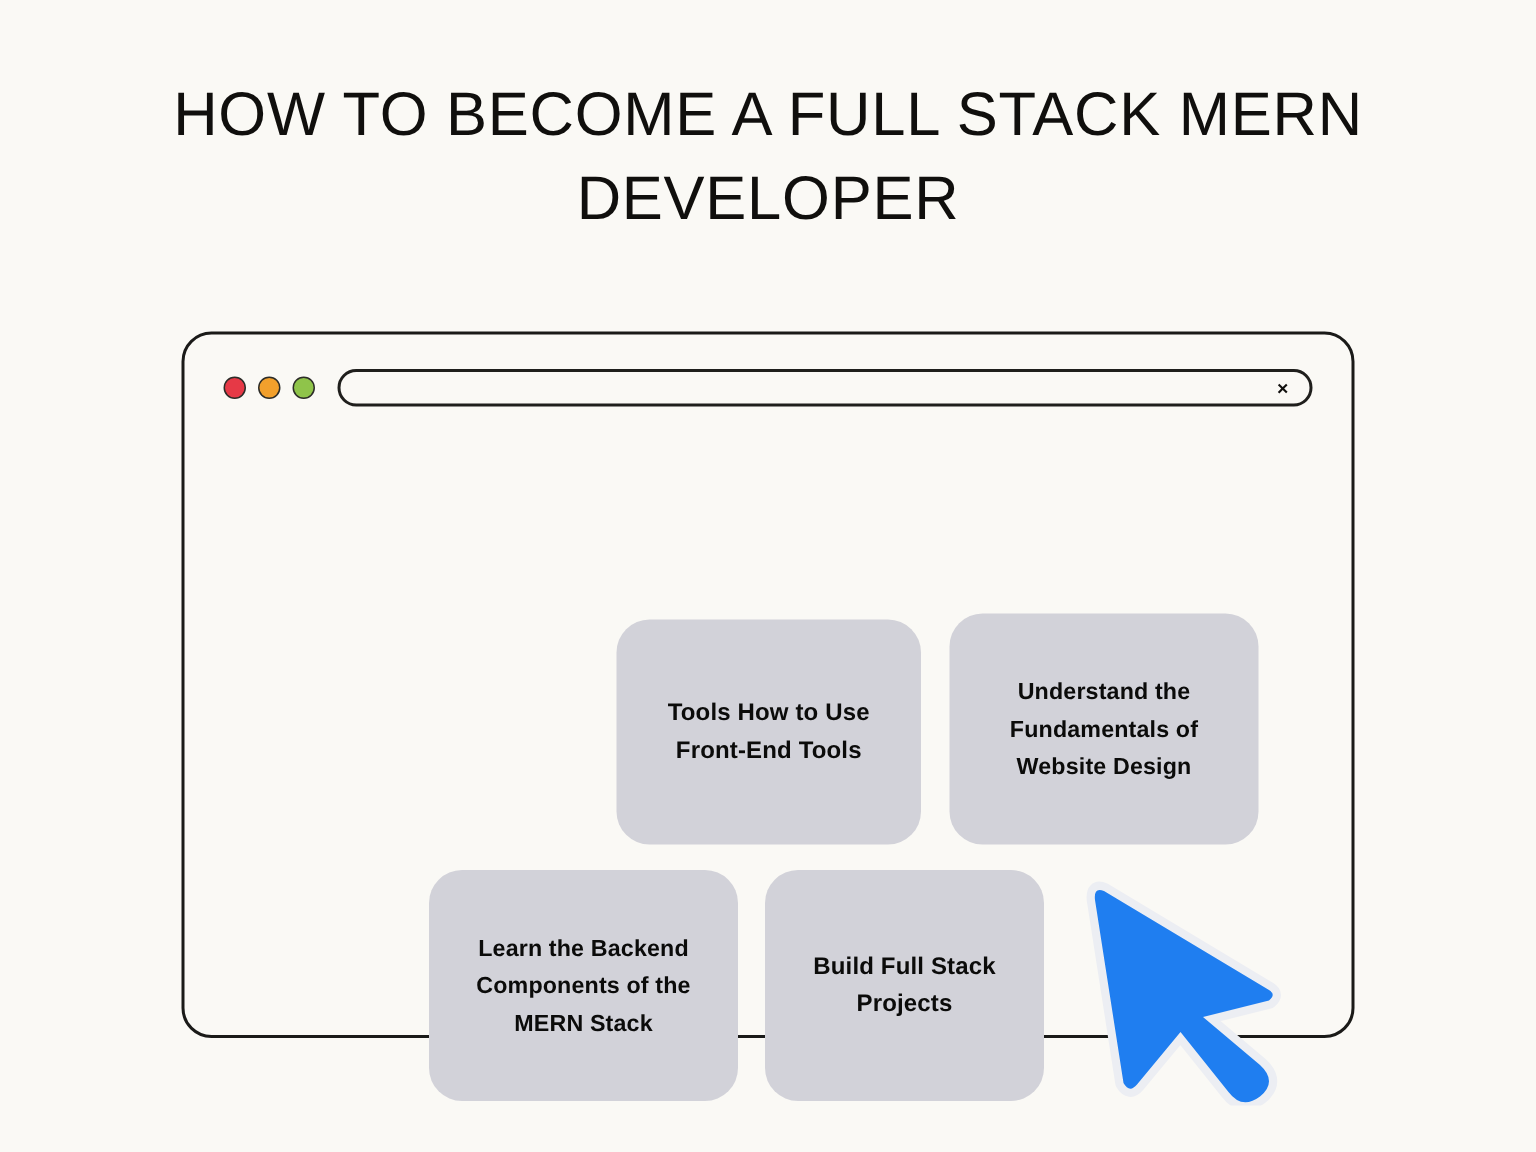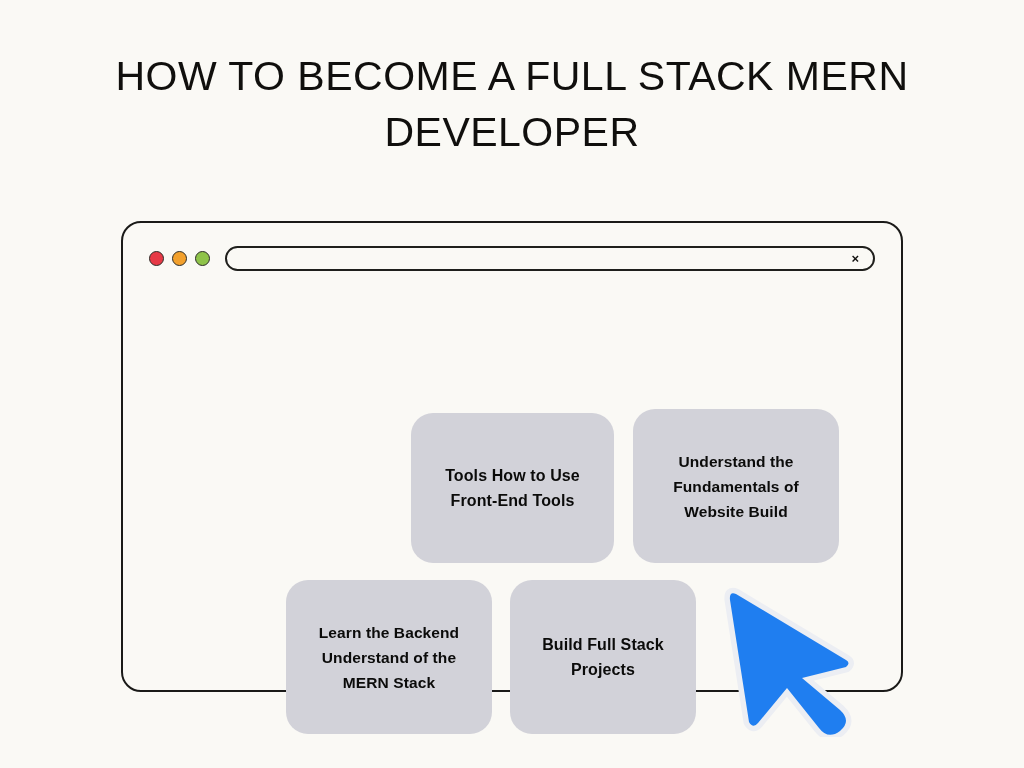--- a/index.html
+++ b/index.html
@@ -176,25 +176,25 @@
   </div>
 
   <div class="card-area">
 
 
     <div class="card card-2">
       <span class="card-label">Tools How to Use Front-End Tools</span>
     </div>
 
     <div class="card card-3">
-      <span class="card-label">Understand the Fundamentals of Website Build</span>
+      <span class="card-label">Understand the Fundamentals of Website Design</span>
     </div>
 
     <div class="card card-4">
-      <span class="card-label">Learn the Backend Understand of the MERN Stack</span>
+      <span class="card-label">Learn the Backend Components of the MERN Stack</span>
     </div>
 
     <div class="card card-5">
       <span class="card-label">Build Full Stack Projects</span>
     </div>
 
   </div>
 </div>
 
 <div class="cursor-pointer">

